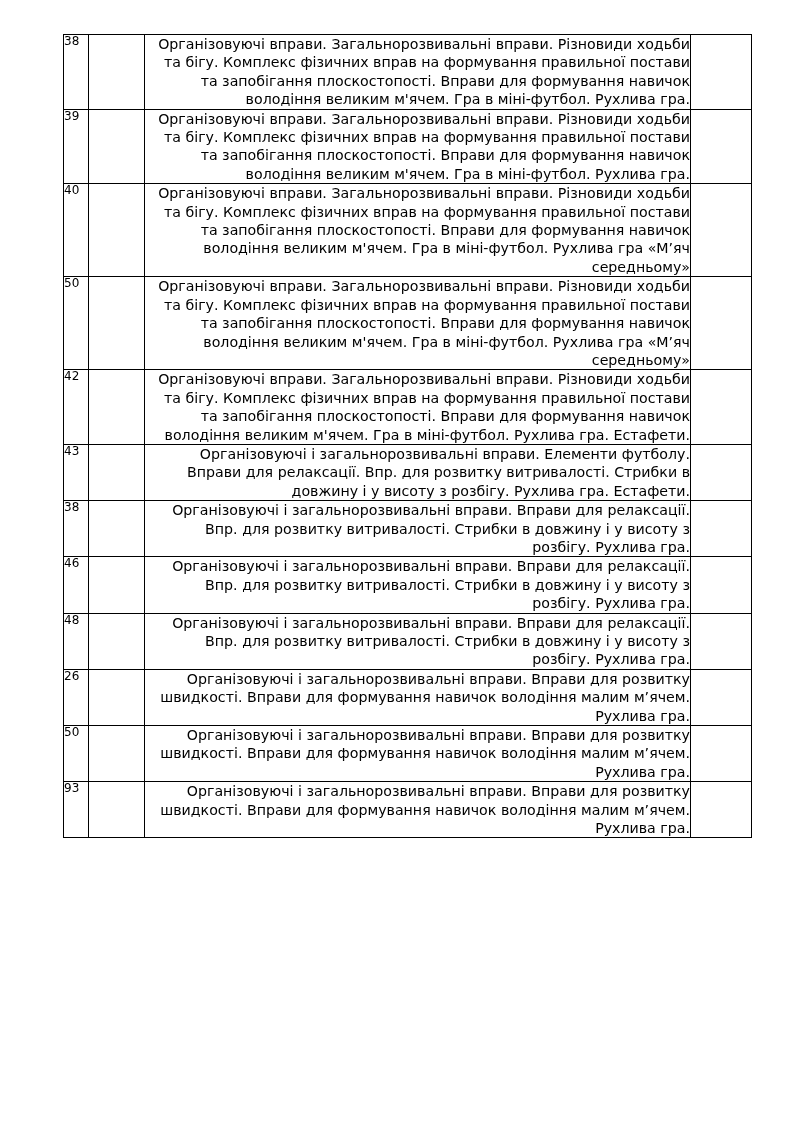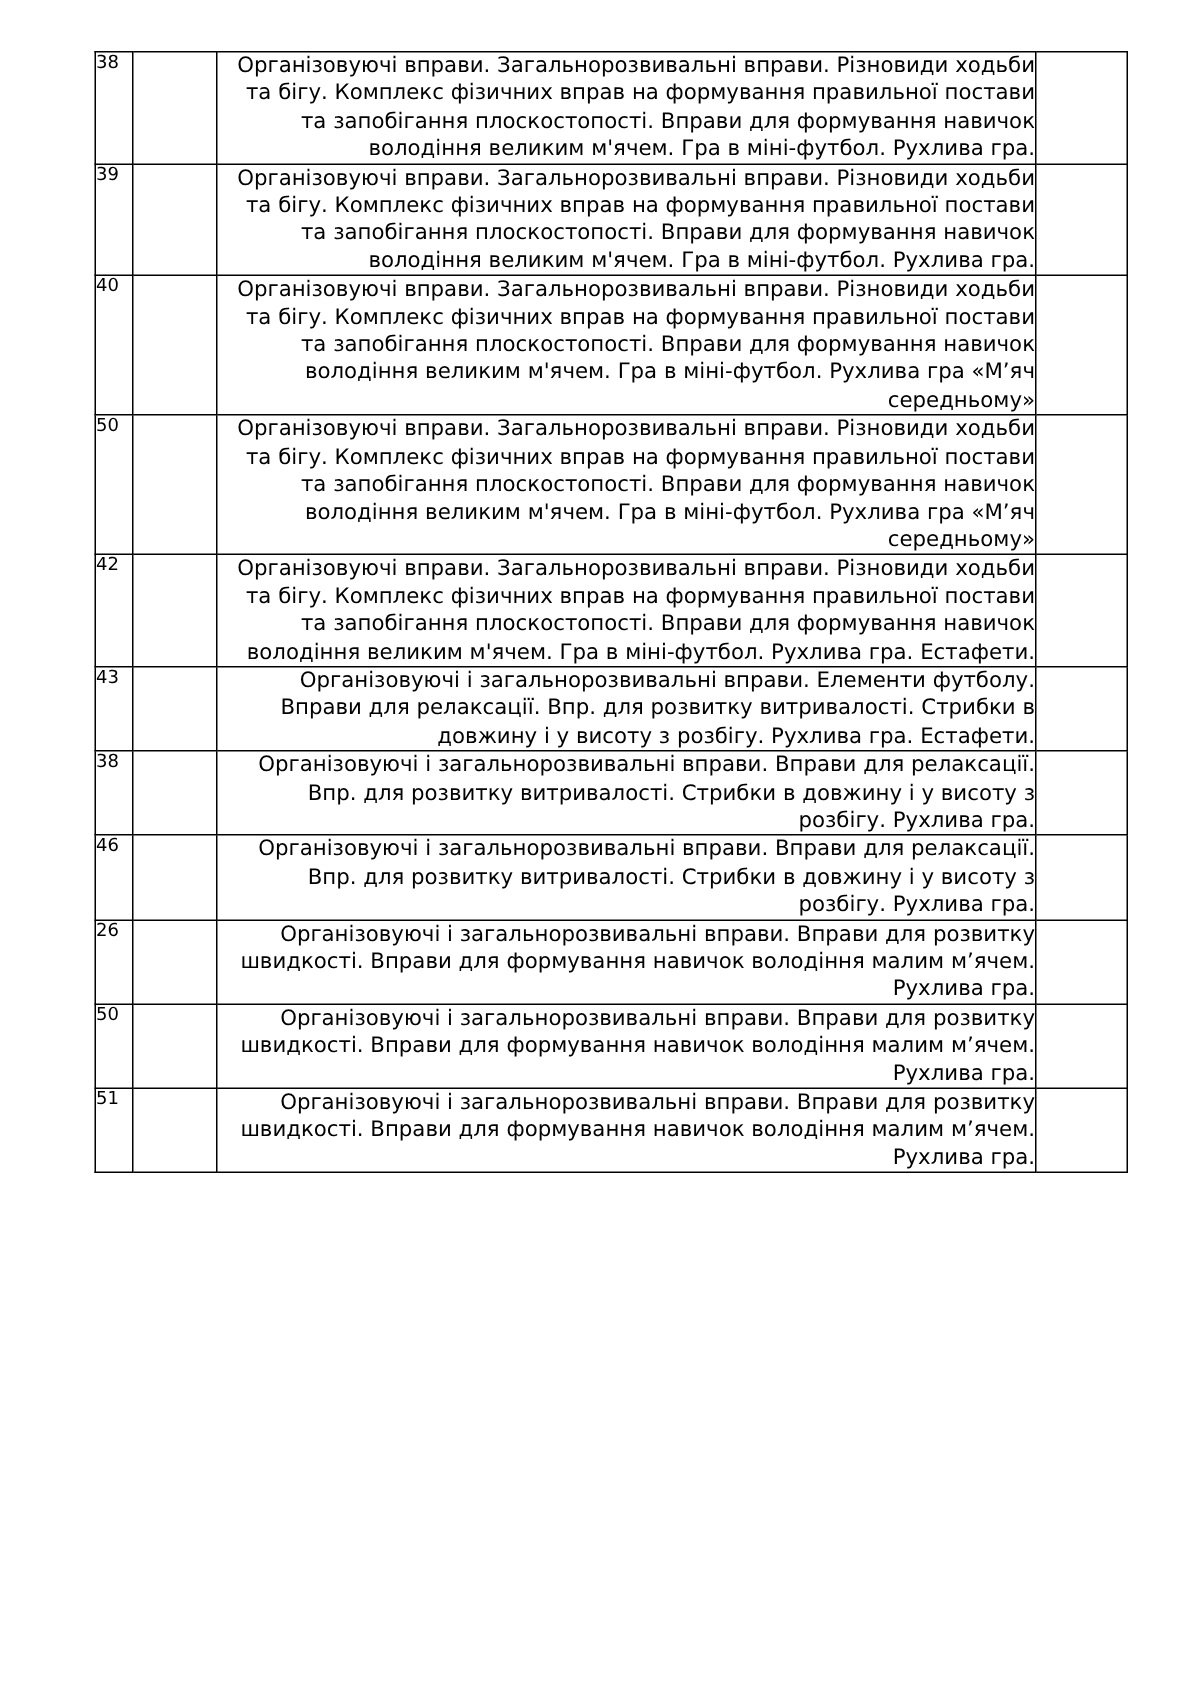--- a/index.html
+++ b/index.html
@@ -154,37 +154,45 @@
           </tr>
           <tr>
             <td class="num-cell">46</td>
             <td class="blank-cell"></td>
             <td class="body-cell">
               <span class="cell-text">Організовуючі і загальнорозвивальні вправи. Вправи для релаксації. Впр. для розвитку витривалості. Стрибки в довжину і у висоту з розбігу. Рухлива гра.</span>
             </td>
             <td class="tail-cell"></td>
           </tr>
           <tr>
+            <td class="num-cell">48</td>
+            <td class="blank-cell"></td>
+            <td class="body-cell">
+              <span class="cell-text">Організовуючі і загальнорозвивальні вправи. Вправи для релаксації. Впр. для розвитку витривалості. Стрибки в довжину і у висоту з розбігу. Рухлива гра.</span>
+            </td>
+            <td class="tail-cell"></td>
+          </tr>
+          <tr>
             <td class="num-cell">26</td>
             <td class="blank-cell"></td>
             <td class="body-cell">
               <span class="cell-text">Організовуючі і загальнорозвивальні вправи. Вправи для розвитку швидкості. Вправи для формування навичок володіння малим м’ячем. Рухлива гра.</span>
             </td>
             <td class="tail-cell"></td>
           </tr>
           <tr>
             <td class="num-cell">50</td>
             <td class="blank-cell"></td>
             <td class="body-cell">
               <span class="cell-text">Організовуючі і загальнорозвивальні вправи. Вправи для розвитку швидкості. Вправи для формування навичок володіння малим м’ячем. Рухлива гра.</span>
             </td>
             <td class="tail-cell"></td>
           </tr>
           <tr>
-            <td class="num-cell">51</td>
+            <td class="num-cell">93</td>
             <td class="blank-cell"></td>
             <td class="body-cell">
               <span class="cell-text">Організовуючі і загальнорозвивальні вправи. Вправи для розвитку швидкості. Вправи для формування навичок володіння малим м’ячем. Рухлива гра.</span>
             </td>
             <td class="tail-cell"></td>
           </tr>
         </tbody>
     </table>
   </div>
 </div>

